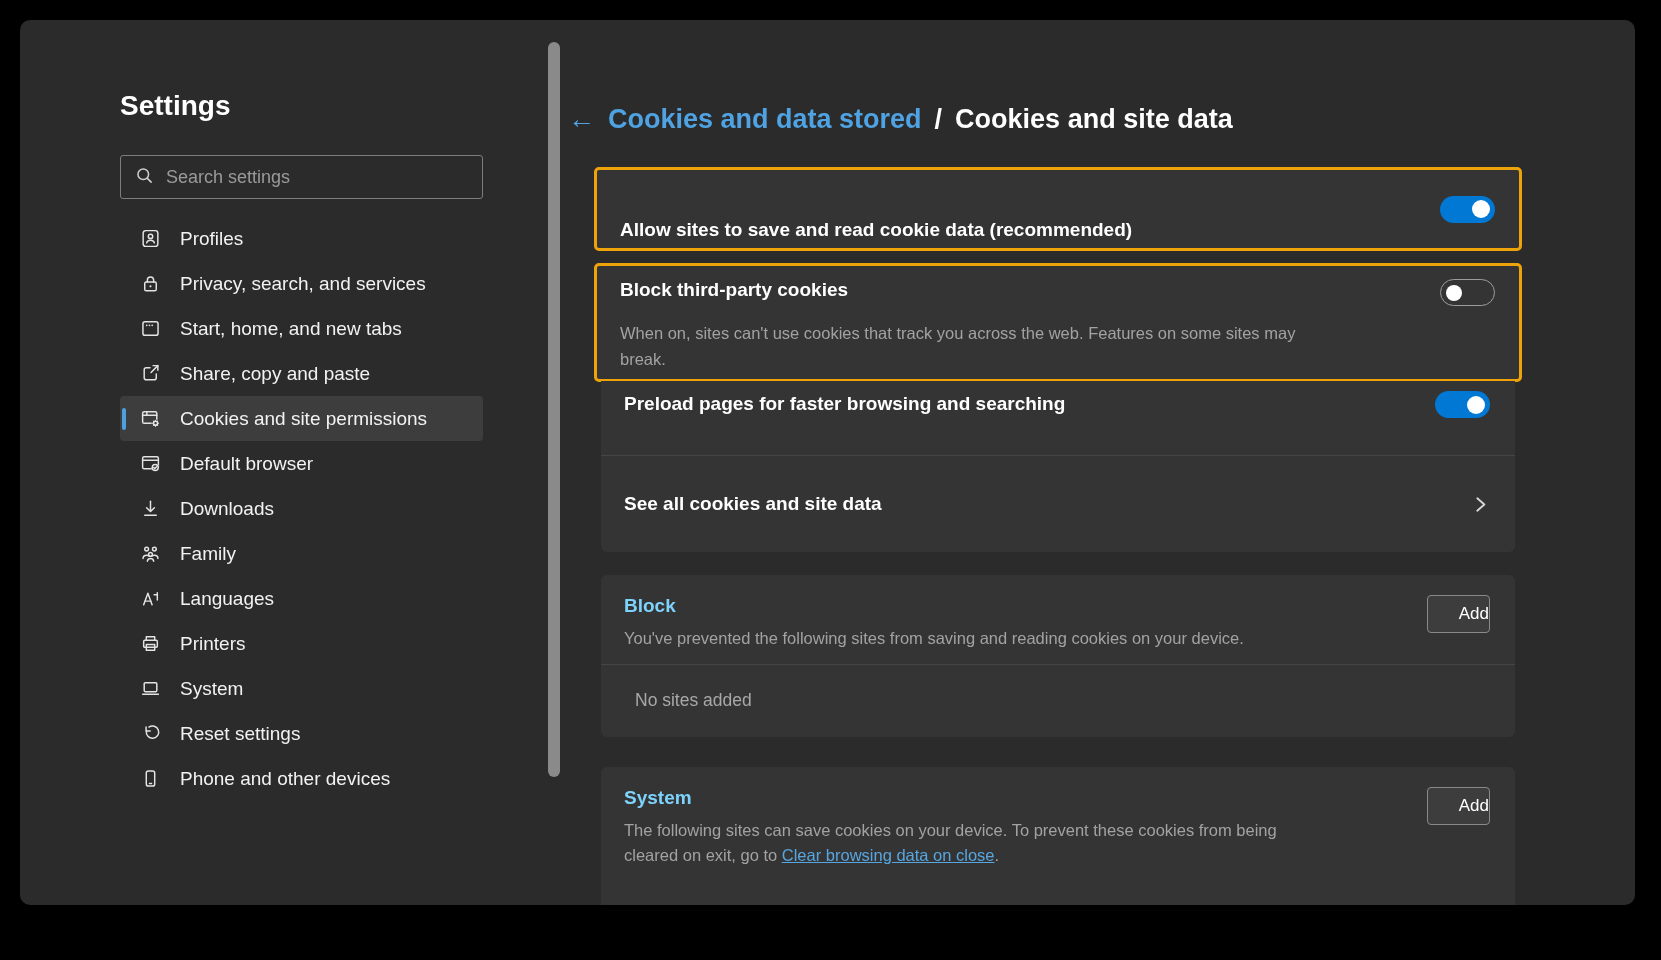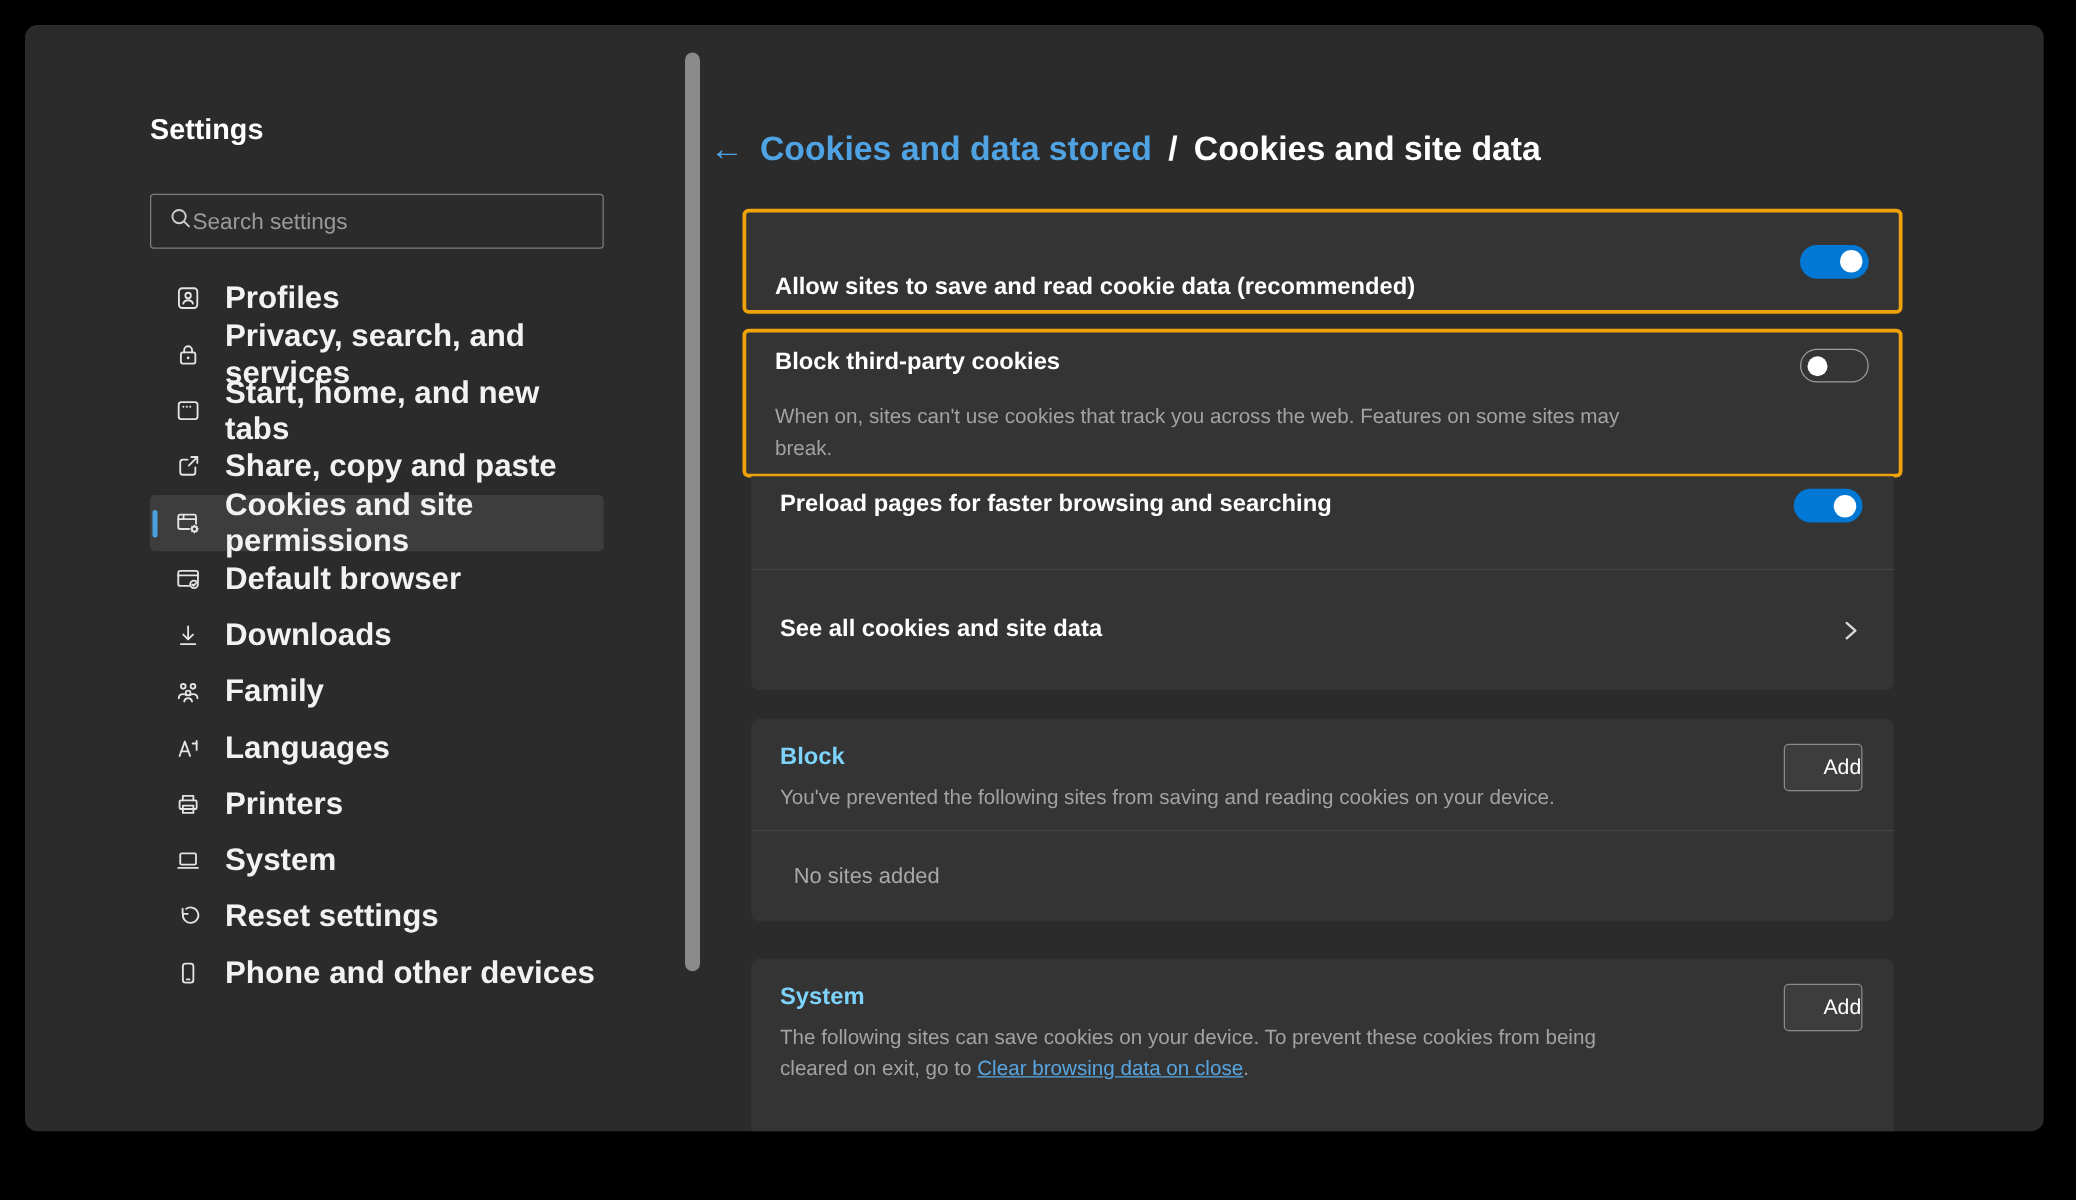--- a/index.html
+++ b/index.html
@@ -3,30 +3,30 @@
 <meta charset="utf-8">
 <style>
   * { margin:0; padding:0; box-sizing:border-box; }
   html,body { width:1661px; height:960px; background:#000; overflow:hidden;
               font-family:"Liberation Sans", sans-serif; }
   .window { position:absolute; left:20px; top:20px; width:1615px; height:885px;
             background:#2b2b2b; border-radius:10px; overflow:hidden; }
 
   
   .sidebar { position:absolute; left:0; top:0; width:542px; height:100%; }
-  .settings-title { position:absolute; left:100px; top:70px; font-size:23px; font-weight:700; color:#fff; }
+  .settings-title { position:absolute; left:100px; top:70px; font-size:28px; font-weight:700; color:#fff; }
   .search-box { position:absolute; left:100px; top:135px; width:363px; height:44px;
                 border:1px solid #7d7d7d; border-radius:3px; display:flex; align-items:center;
-                padding:0 14px; }
+                padding:0 14px; gap:12px; }
   .search-box input { flex:1; background:transparent; border:none; outline:none;
                       color:#e8e8e8; font-size:18px; font-family:inherit; }
   .search-box input::placeholder { color:#9a9a9a; }
   .nav { position:absolute; left:100px; top:196px; width:363px; display:flex; flex-direction:column; }
   .nav-item { height:45px; display:flex; align-items:center; gap:19px; padding-left:20px;
-              border-radius:4px; color:#f2f2f2; font-size:25px; cursor:pointer; position:relative;font-weight:bold; }
+              border-radius:4px; color:#f2f2f2; font-size:19px; cursor:pointer; position:relative; }
   .nav-item .icon { width:21px; height:21px; flex:0 0 auto; display:flex; align-items:center; }
   .nav-item.selected { background:#3d3d3d; }
   .nav-item.selected::before { content:""; position:absolute; left:2px; top:50%;
               transform:translateY(-50%); width:4px; height:22px; border-radius:2px; background:#4ca0e0; }
   .icon svg { stroke:#e4e4e4; fill:none; stroke-width:1.4; stroke-linecap:round; stroke-linejoin:round; }
 
   .scroll-thumb { position:absolute; background:#8a8a8a; border-radius:6px; cursor:pointer; }
   .sidebar-scroll { left:528px; top:22px; width:12px; height:735px; }
 
   

